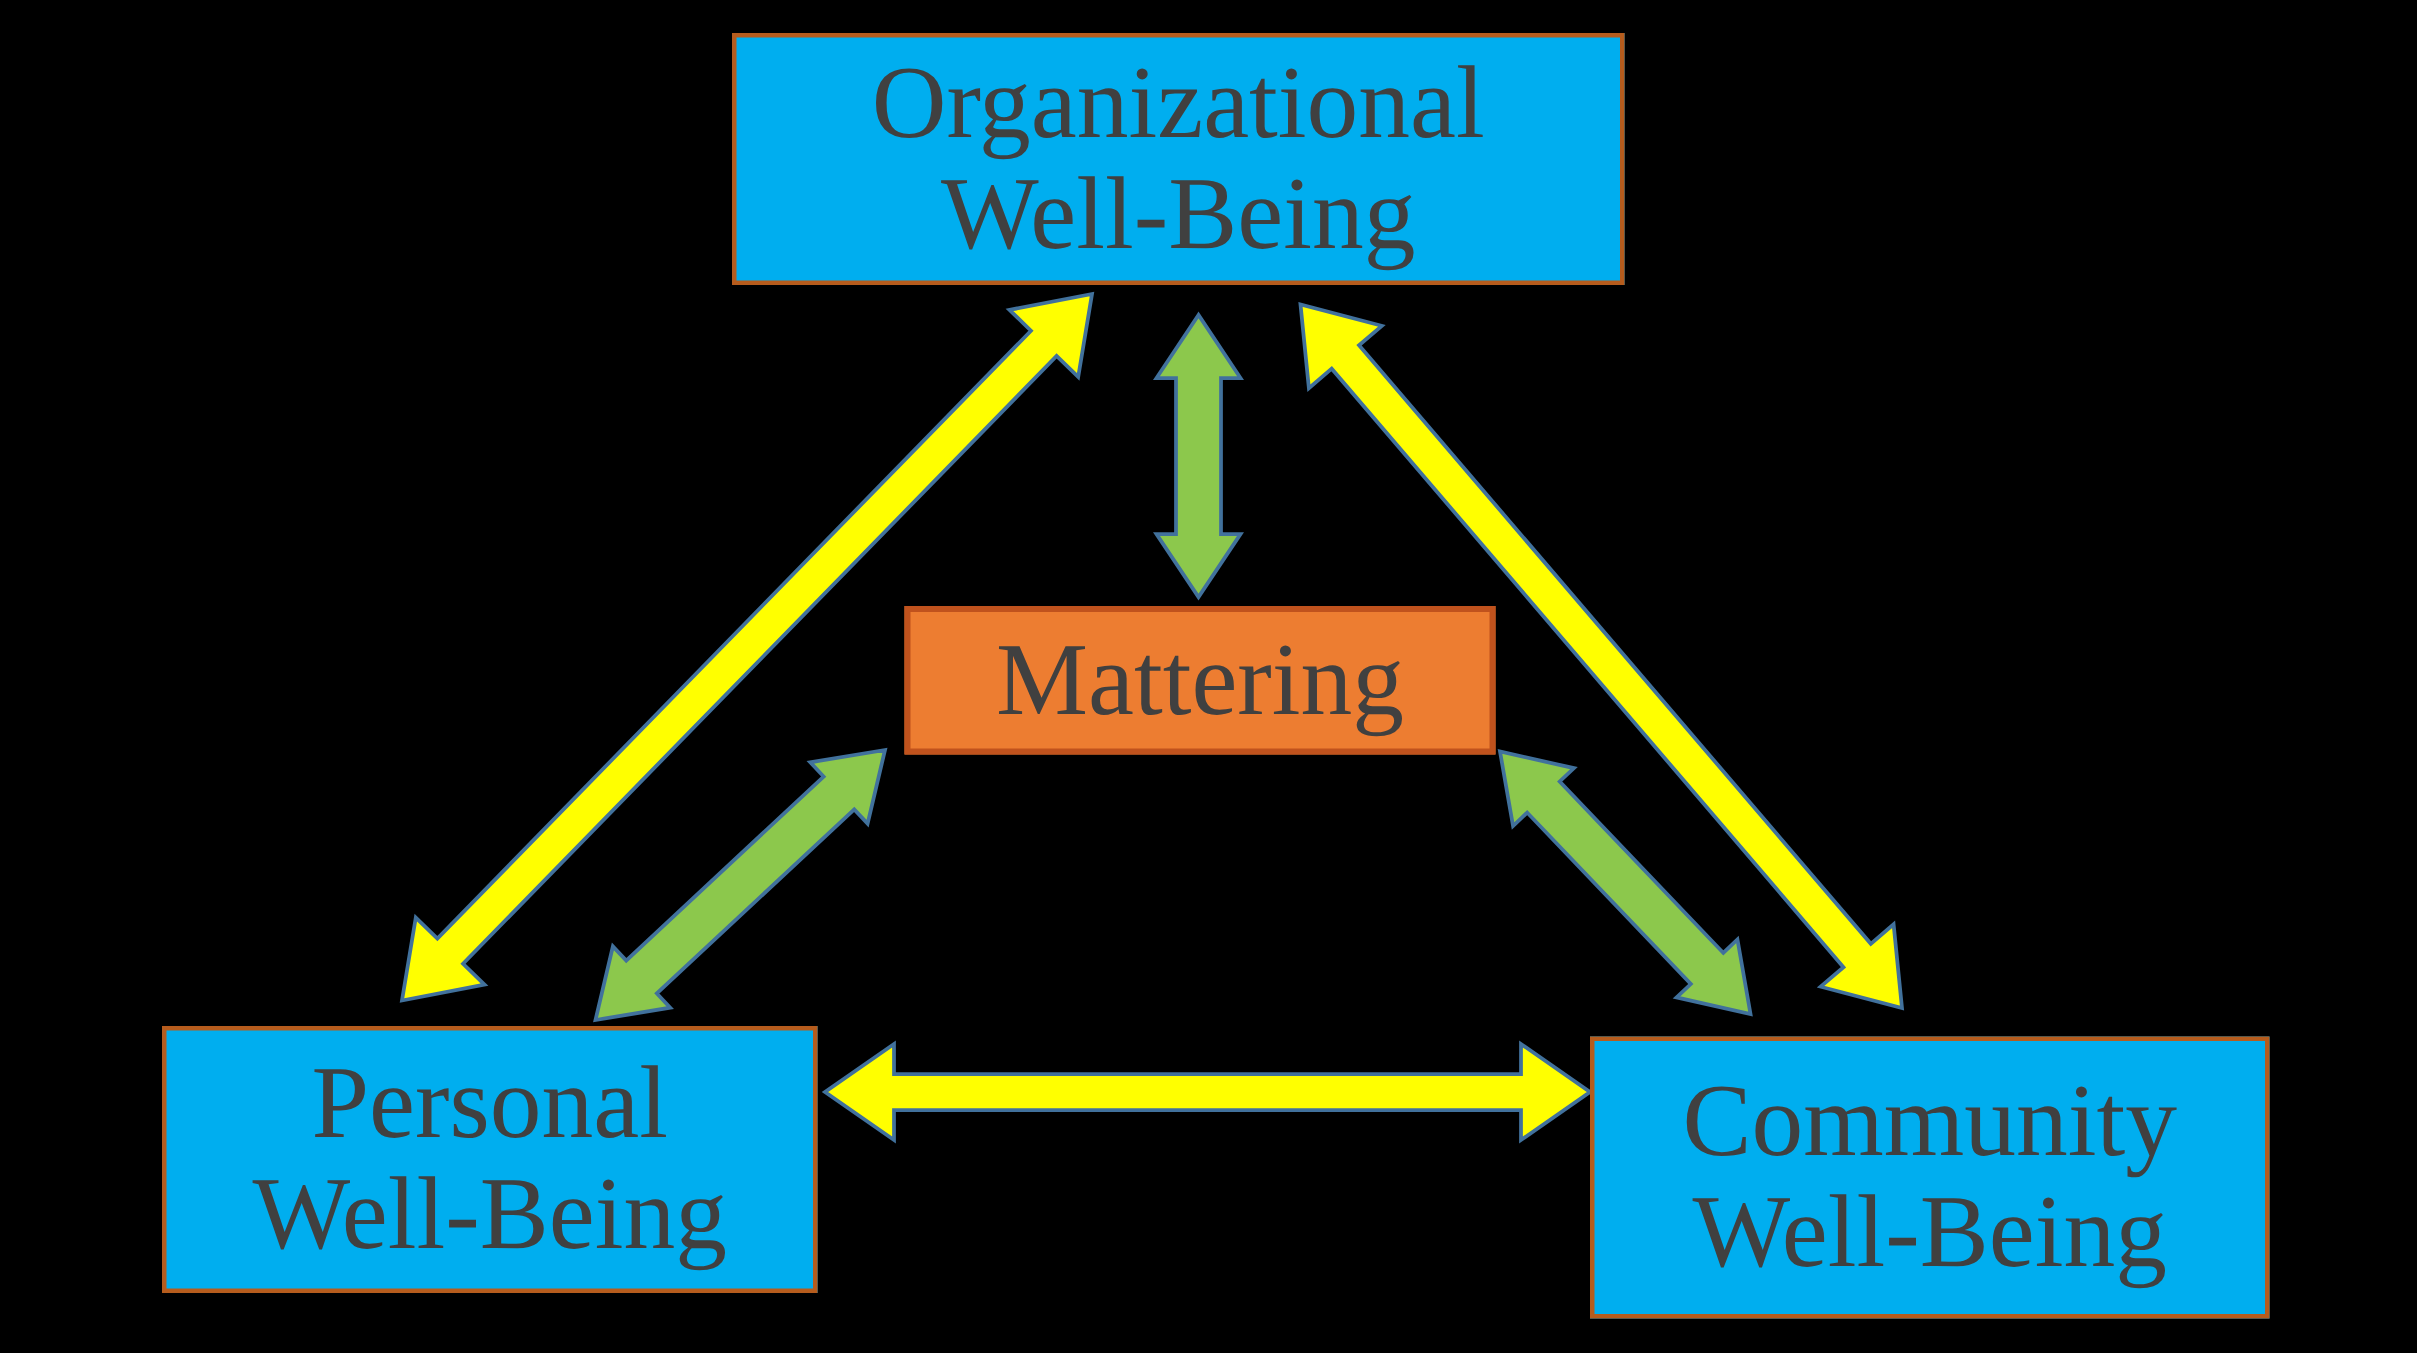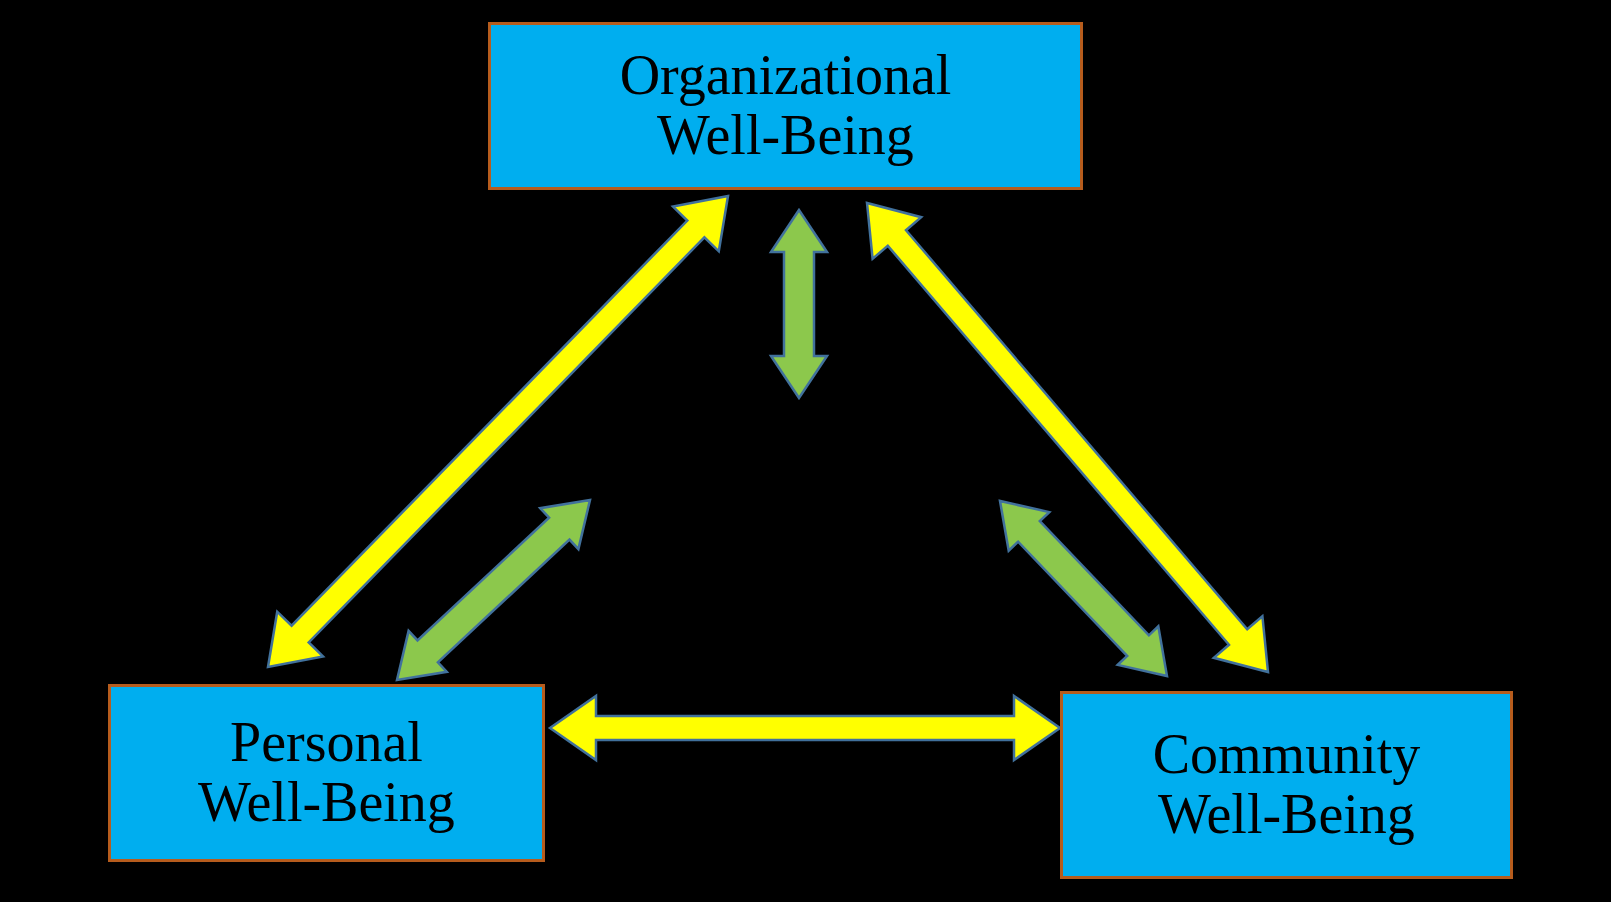--- a/index.html
+++ b/index.html
@@ -25,22 +25,22 @@
   .node {
     position: absolute;
     box-sizing: border-box;
     border-style: solid;
     display: flex;
     align-items: center;
     justify-content: center;
     text-align: center;
   }
   .node-label {
-    color: #000000;
-    font-size: 56px;
+    color: #404040;
+    font-size: 69px;
     line-height: 1.07;
     white-space: pre-line;
     letter-spacing: 0px;
   }
 </style>
 </head>
 <body>
 
 <div class="canvas">
 
@@ -51,20 +51,23 @@
       <polygon points="799.0,210.0 771.0,252.0 784.0,252.0 784.0,356.0 771.0,356.0 799.0,398.0 827.0,356.0 814.0,356.0 814.0,252.0 827.0,252.0" fill="#8CC84C" stroke="#41719C" stroke-width="2.5" stroke-linejoin="miter"></polygon>
       <polygon points="590.0,500.0 540.2,508.2 549.1,517.7 417.5,640.4 408.6,630.9 397.0,680.0 446.8,671.8 437.9,662.3 569.5,539.6 578.4,549.1" fill="#8CC84C" stroke="#41719C" stroke-width="2.5" stroke-linejoin="miter"></polygon>
       <polygon points="1000.0,501.0 1008.7,550.7 1018.1,541.7 1127.2,656.0 1117.7,664.9 1167.0,676.0 1158.3,626.3 1148.9,635.3 1039.8,521.0 1049.3,512.1" fill="#8CC84C" stroke="#41719C" stroke-width="2.5" stroke-linejoin="miter"></polygon>
     </svg>
 
   <div class="node" style="left: 488px; top: 22px; width: 595px; height: 168px; background: rgb(0, 174, 239); border-color: rgb(182, 92, 29); border-width: 3px;">
     <span class="node-label">Organizational
 Well-Being</span>
   </div>
 
+  <div class="node" style="left: 603px; top: 404px; width: 394px; height: 99px; background: rgb(237, 125, 49); border-color: rgb(192, 82, 29); border-width: 4px;">
+    <span class="node-label">Mattering</span>
+  </div>
 
   <div class="node" style="left: 108px; top: 684px; width: 437px; height: 178px; background: rgb(0, 174, 239); border-color: rgb(182, 92, 29); border-width: 3px; text-align: center;">
     <span class="node-label">Personal
 Well-Being</span>
   </div>
 
   <div class="node" style="left: 1060px; top: 675px; width: 453px; height: 188px; background: rgb(0, 174, 239); border-color: rgb(182, 92, 29); border-width: 3px; margin-top: 16px;">
     <span class="node-label">Community
 Well-Being</span>
   </div>

